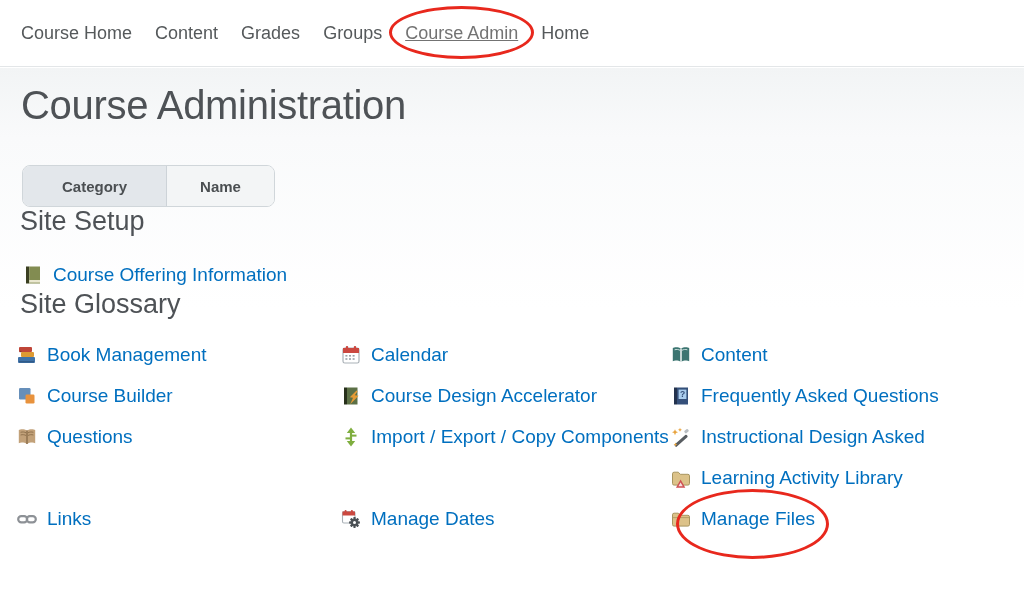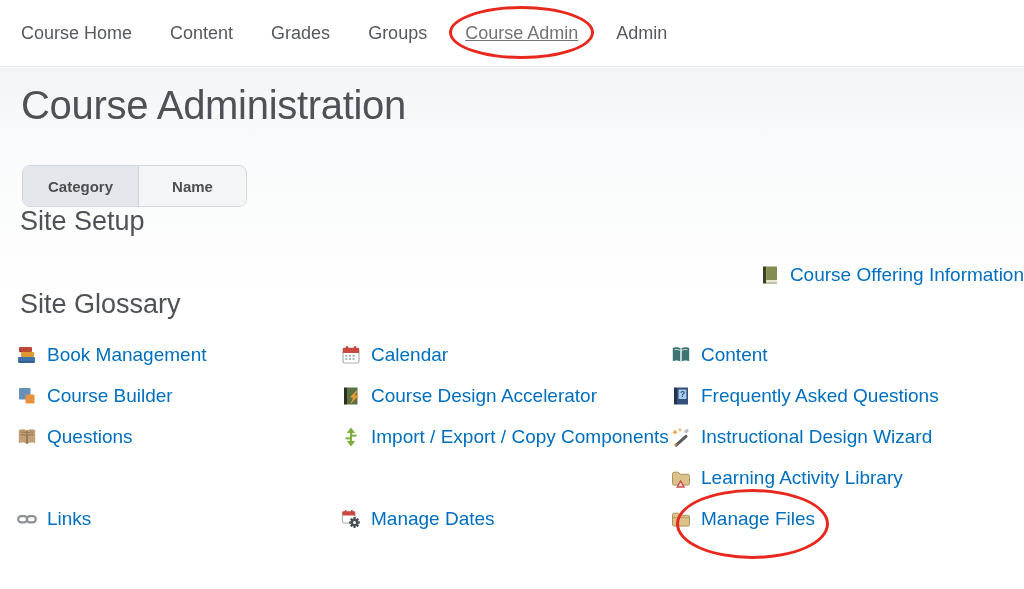--- a/index.html
+++ b/index.html
@@ -7,21 +7,21 @@
     width:1024px;height:589px;overflow:hidden;background:#fff;
     font-family:"Liberation Sans", sans-serif;
     -webkit-font-smoothing:antialiased;
   }
   .page{position:relative;width:1024px;height:589px;overflow:hidden;}
 
   
   .topnav{
     position:absolute;top:0;left:0;right:0;height:67px;background:#ffffff;
     border-bottom:1px solid #e3e6e8;display:flex;align-items:center;
-    padding-left:21px;box-sizing:border-box;gap:38px;z-index:5;
+    padding-left:21px;box-sizing:border-box;gap:23px;z-index:5;
   }
   .navitem{
     font-size:18px;color:#55595b;text-decoration:none;white-space:nowrap;cursor:pointer;
   }
   .navitem.active{color:#737373;text-decoration:underline;}
   .nav-admin-wrap{position:relative;display:inline-block;}
   .annotation-ellipse{
     position:absolute;border:3.5px solid #e8281d;border-radius:50%;
     pointer-events:none;z-index:9;background:transparent;
   }
@@ -39,38 +39,38 @@
 
   
   .toggle{
     margin:40px 0 0 22px;display:inline-flex;border:1px solid #d0d6da;
     border-radius:8px;overflow:hidden;height:42px;box-sizing:border-box;
   }
   .toggle button{
     font-family:"Liberation Sans",sans-serif;font-size:15px;font-weight:bold;color:#4b4f52;
     border:none;margin:0;cursor:pointer;height:100%;
   }
-  .toggle .seg-category{width:116px;background:#e3e7eb;border-right:1px solid #cdd3d8;}
+  .toggle .seg-category{width:144px;background:#e3e7eb;border-right:1px solid #cdd3d8;}
   .toggle .seg-name{width:107px;background:#f3f5f6;}
 
   h2.section-heading{
     font-size:27px;font-weight:400;color:#4e5256;line-height:29px;margin:0 0 0 20px;
   }
   .h-setup{margin-top:22px;}
   .h-resources{margin-top:16px;}
 
   .rlink{
     color:#006fbf;text-decoration:none;font-size:19px;line-height:31px;cursor:pointer;
   }
   .icon{
     display:inline-block;width:22px;height:22px;vertical-align:-5px;margin-right:9px;
   }
   .icon svg{display:block;width:22px;height:22px;}
 
-  .setup-item{margin:23px 0 0 22px;text-align:right;}
+  .setup-item{margin:23px 0 0 22px;}
 
   
   .res-grid{
     display:grid;grid-template-columns:324px 330px 1fr;
     margin-top:20px;padding-left:16px;
   }
   .res-cell{min-height:31px;}
   .res-item{display:block;margin-bottom:10px;position:relative;}
   .mf-wrap{position:relative;display:inline-block;}
   .mf-wrap .annotation-ellipse{left:6px;right:-14px;top:-14px;bottom:-15px;}
@@ -82,21 +82,21 @@
 
   <nav class="topnav">
     <a class="navitem">Course Home</a>
     <a class="navitem">Content</a>
     <a class="navitem">Grades</a>
     <a class="navitem">Groups</a>
     <span class="nav-admin-wrap">
       <a class="navitem active">Course Admin</a>
       <span class="annotation-ellipse"></span>
     </span>
-    <a class="navitem">Admin</a>
+    <a class="navitem">Home</a>
   </nav>
 
   <div class="content">
 
     <h1 class="page-title">Course Administration</h1>
 
     <div class="toggle">
       <button class="seg-category">Category</button>
       <button class="seg-name">Name</button>
     </div>
@@ -214,21 +214,21 @@
       <div class="res-cell">
         <a class="rlink res-item">
           <span class="icon"><svg viewBox="0 0 22 22">
                 <rect x="3.2" y="13.4" width="16" height="3" rx="1" transform="rotate(-42 11 15)" fill="#585d61"></rect>
                 <rect x="14.2" y="3.6" width="4.4" height="3" rx="1" transform="rotate(-42 16.5 5)" fill="#b9bec2"></rect>
                 <g fill="#e8a33d">
                   <path d="M5 3.2 L5.9 5.3 L8 6.2 L5.9 7.1 L5 9.2 L4.1 7.1 L2 6.2 L4.1 5.3 Z"></path>
                   <path d="M10 1.8 L10.6 3.2 L12 3.8 L10.6 4.4 L10 5.8 L9.4 4.4 L8 3.8 L9.4 3.2 Z"></path>
                   <path d="M5.5 16.5 L6.1 17.9 L7.5 18.5 L6.1 19.1 L5.5 20.5 L4.9 19.1 L3.5 18.5 L4.9 17.9 Z"></path>
                 </g>
-              </svg></span><span>Instructional Design Wizard</span>
+              </svg></span><span>Instructional Design Asked</span>
         </a>
         <a class="rlink res-item">
           <span class="icon"><svg viewBox="0 0 22 22">
                 <path d="M2.5 6.8 a1.6 1.6 0 0 1 1.6 -1.6 h4.2 l2 2.1 h7.6 a1.6 1.6 0 0 1 1.6 1.6 v7.6 a1.6 1.6 0 0 1 -1.6 1.6 H4.1 a1.6 1.6 0 0 1 -1.6 -1.6 Z" fill="#dcc289" stroke="#a8955f" stroke-width="1"></path>
                 <path d="M7.2 20 L10.6 14 L14 20 Z" fill="#f6dede" stroke="#cf4f52" stroke-width="1.5"></path>
               </svg></span><span>Learning Activity Library</span>
         </a>
       </div>
 
       <div class="res-cell">

